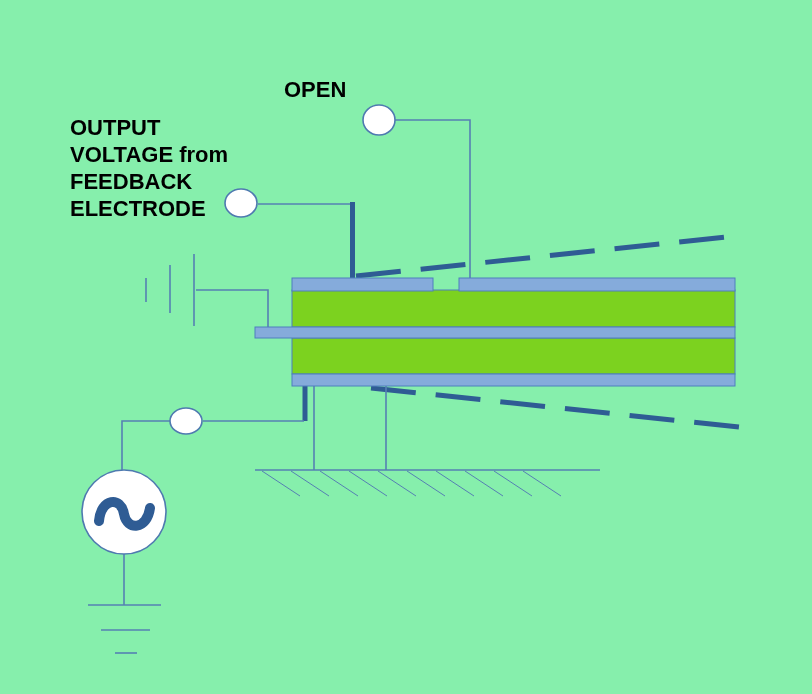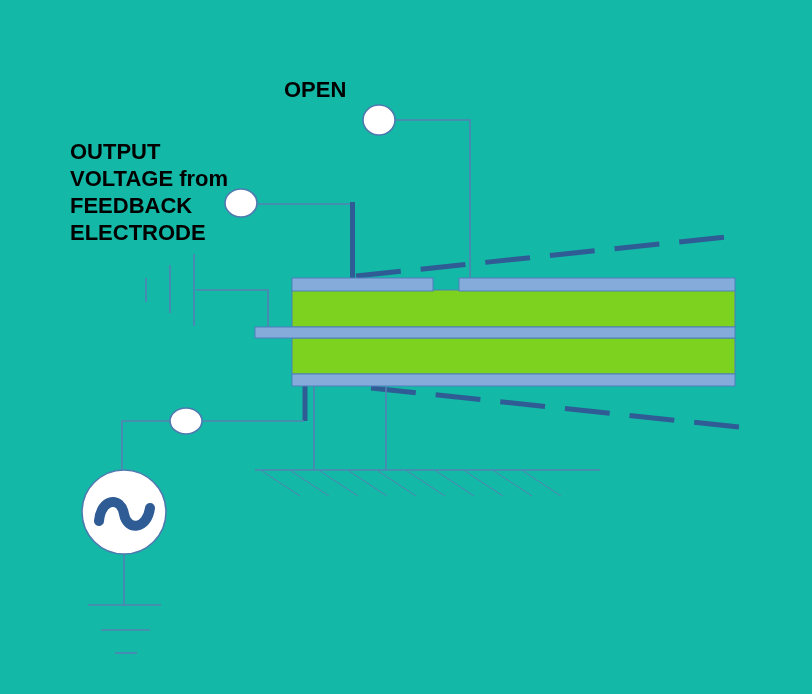--- a/index.html
+++ b/index.html
@@ -1,33 +1,33 @@
 <!DOCTYPE html>
 <html><head>
 <meta charset="utf-8">
 <style>
   html,body{margin:0;padding:0;background:#ffffff;}
   #canvas{
     position:relative;
     width:812px;height:694px;
-    background:#14b8a6;
+    background:#86efac;
     font-family:"Liberation Sans",sans-serif;
     overflow:hidden;
   }
   #diagram-svg{position:absolute;left:0;top:0;}
   .label{
     position:absolute;
     font-weight:bold;
     font-size:22px;
     color:#000000;
     white-space:pre;
     font-family:"Liberation Sans",sans-serif;
   }
   #open-label{left:284px;top:76px;line-height:27px;}
-  #output-voltage-label{left:70px;top:114px;line-height:27px;margin-top:24px;}
+  #output-voltage-label{left:70px;top:114px;line-height:27px;}
   #ac-voltage-label{left:180px;top:528px;line-height:28px;}
   .wire{fill:none;stroke:#5580B3;stroke-width:1.6px;}
   .thickwire{fill:none;stroke:#2F5C94;stroke-width:5px;}
   .dashline{fill:none;stroke:#2F5C94;stroke-width:5px;stroke-dasharray:45 20;}
   .hatch{stroke:#5580B3;stroke-width:1px;}
   .node{fill:#ffffff;stroke:#4F7AB0;stroke-width:1.6px;}
 </style>
 </head>
 <body>
 

